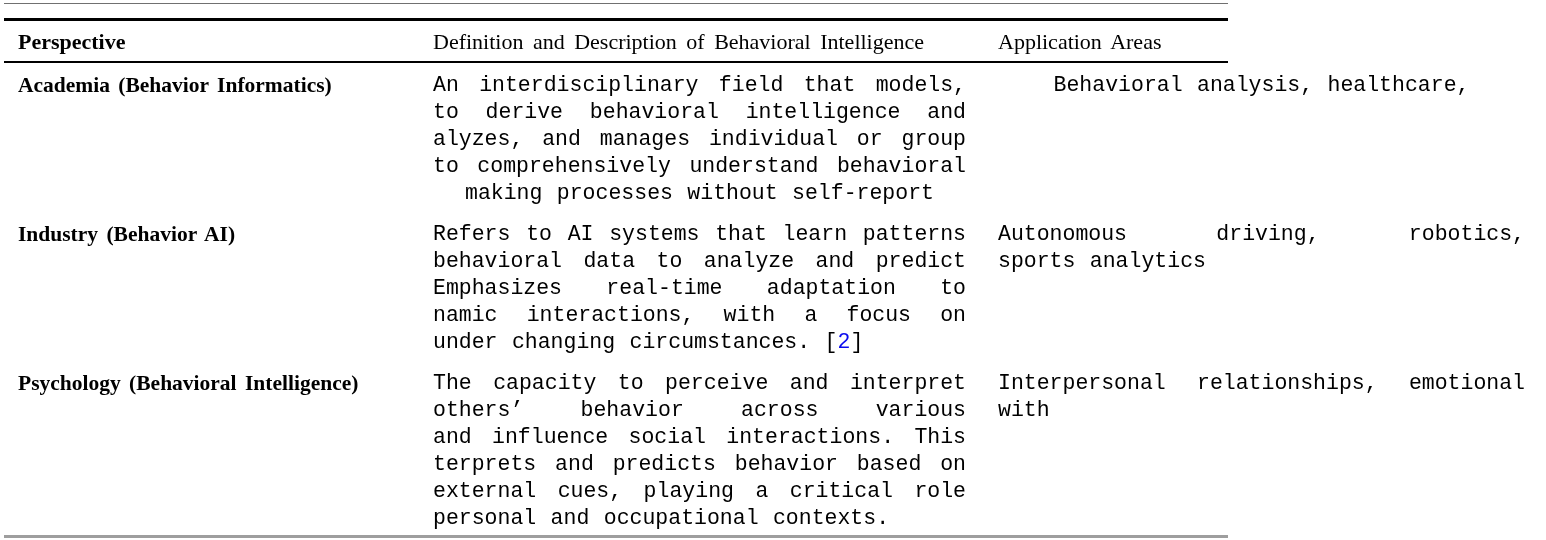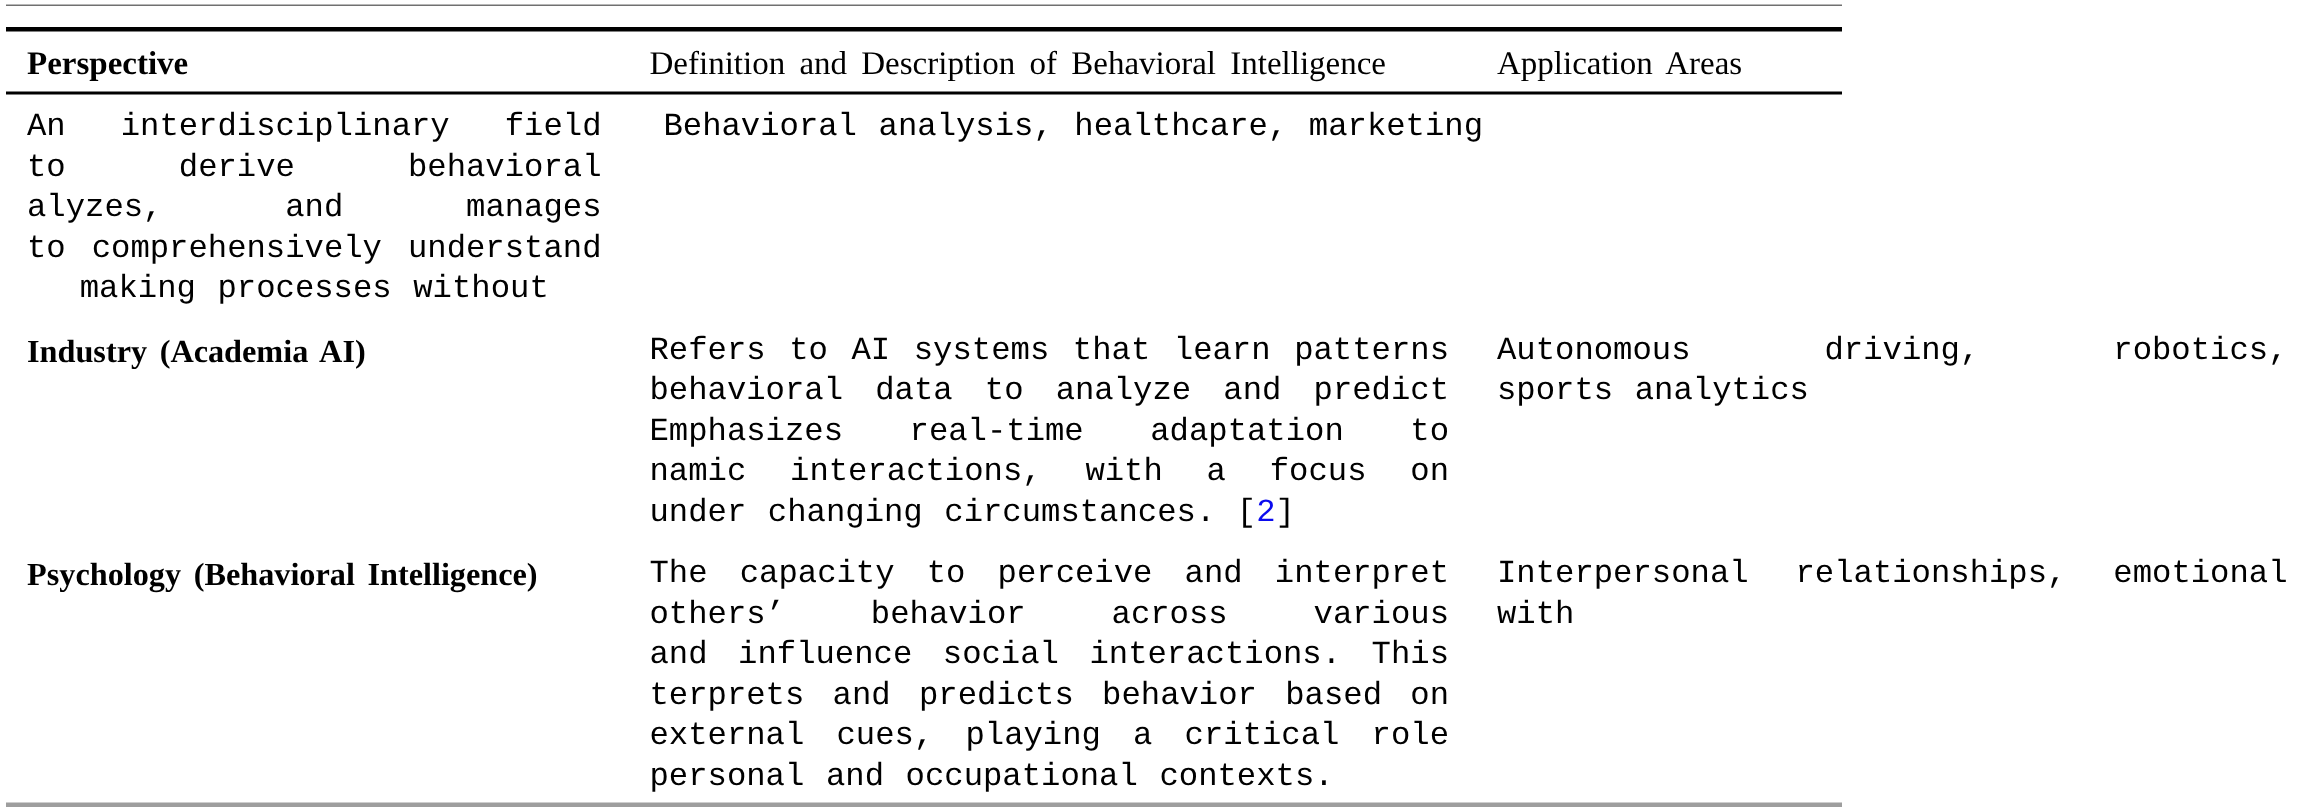--- a/index.html
+++ b/index.html
@@ -70,33 +70,34 @@
   <div class="rule rule-bottom"></div>
 
   <div class="thead">
     <div class="hcell first">Perspective</div>
     <div class="hcell">Definition and Description of Behavioral Intelligence</div>
     <div class="hcell">Application Areas</div>
   </div>
 
   <div class="tbody">
       <div class="trow">
+        <div class="cell persp">Academia (Behavior Informatics)</div>
         <div class="cell def">
           <div class="tline">An interdisciplinary field that models, represents, an-</div>
           <div class="tline">to derive behavioral intelligence and insights. Aims</div>
           <div class="tline">alyzes, and manages individual or group behaviors</div>
           <div class="tline">to comprehensively understand behavioral decision-</div>
           <div class="tline last">making processes without self-report bias. [<span class="cite">1</span>]</div>
         </div>
         <div class="cell apps">
           <div class="tline last">Behavioral analysis, healthcare, marketing strategy</div>
         </div>
       </div>
       <div class="trow">
-        <div class="cell persp">Industry (Academia AI)</div>
+        <div class="cell persp">Industry (Behavior AI)</div>
         <div class="cell def">
           <div class="tline">Refers to AI systems that learn patterns from past</div>
           <div class="tline">behavioral data to analyze and predict human behavior.</div>
           <div class="tline">Emphasizes real-time adaptation to complex and dy-</div>
           <div class="tline">namic interactions, with a focus on behavior prediction</div>
           <div class="tline last">under changing circumstances. [<span class="cite">2</span>]</div>
         </div>
         <div class="cell apps">
           <div class="tline">Autonomous driving, robotics, surveillance systems,</div>
           <div class="tline last">sports analytics</div>

